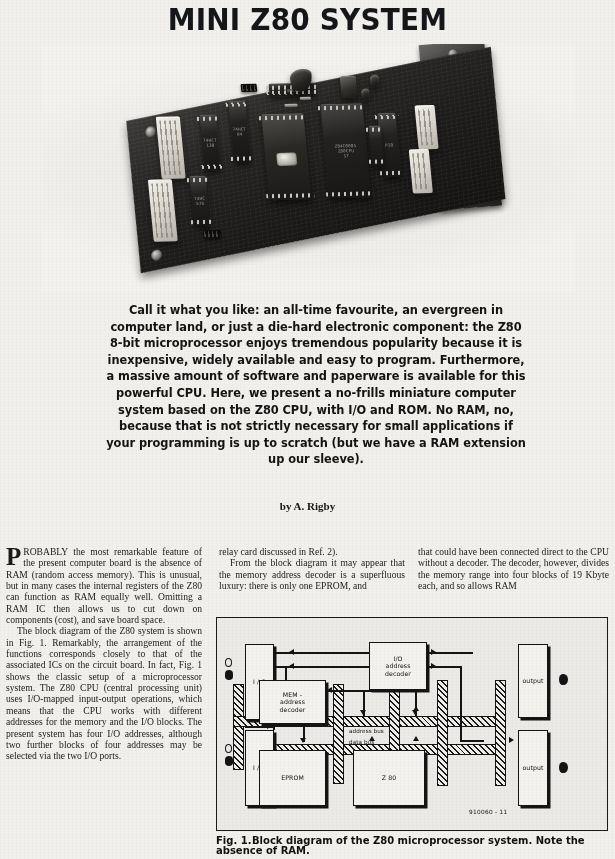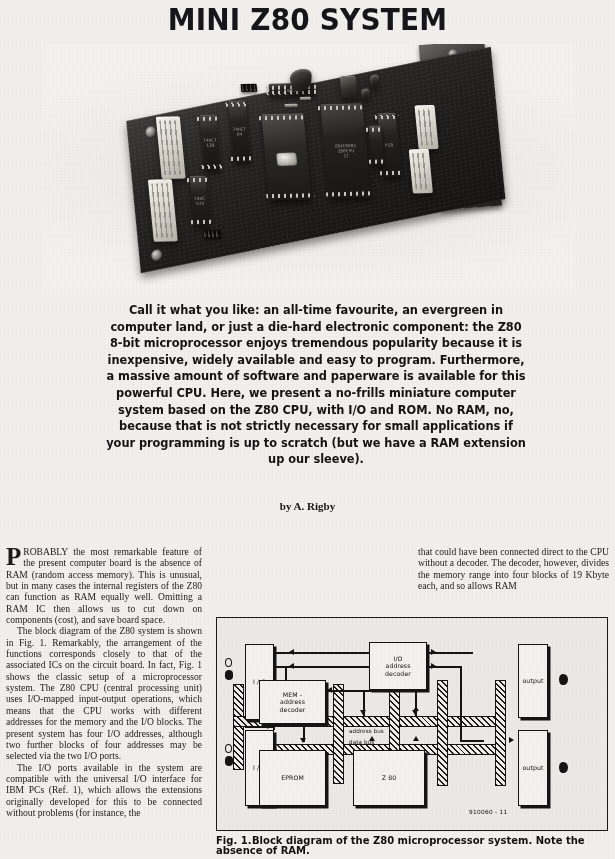--- a/index.html
+++ b/index.html
@@ -299,23 +299,26 @@
     </div>
   </div>
 
   <div class="intro">Call it what you like: an all-time favourite, an evergreen in computer land, or just a die-hard electronic component: the Z80 8-bit microprocessor enjoys tremendous popularity because it is inexpensive, widely available and easy to program. Furthermore, a massive amount of software and paperware is available for this powerful CPU. Here, we present a no-frills miniature computer system based on the Z80 CPU, with I/O and ROM. No RAM, no, because that is not strictly necessary for small applications if your programming is up to scratch (but we have a RAM extension up our sleeve).</div>
 
   <div class="byline">by A. Rigby</div>
 
   <div class="col col1">
     <p class="first"><span class="dropcap">P</span><span class="sc">ROBABLY</span><span> the most remarkable feature of the present computer board is the absence of RAM (random access memory). This is unusual, but in many cases the internal registers of the Z80 can function as RAM equally well. Omitting a RAM IC then allows us to cut down on components (cost), and save board space.</span></p>
     <p>The block diagram of the Z80 system is shown in Fig. 1. Remarkably, the arrangement of the functions corresponds closely to that of the associated ICs on the circuit board. In fact, Fig. 1 shows the classic setup of a microprocessor system. The Z80 CPU (central processing unit) uses I/O-mapped input-output operations, which means that the CPU works with different addresses for the memory and the I/O blocks. The present system has four I/O addresses, although two further blocks of four addresses may be selected via the two I/O ports.</p>
-    <p>The I/O ports available in the system are compatible with the universal I/O interface for IBM PCs (Ref. 1), which allows the extensions originally developed for this to be connected without problems (for instance, the</p>
-  </div>
-
+  </div>
+
+  <div class="col col2">
+    <p class="first">relay card discussed in Ref. 2).</p>
+    <p>From the block diagram it may appear that the memory address decoder is a superfluous luxury: there is only one EPROM, and</p>
+  </div>
 
   <div class="col col3">
     <p class="first">that could have been connected direct to the CPU without a decoder. The decoder, however, divides the memory range into four blocks of 19 Kbyte each, and so allows RAM</p>
   </div>
 
   <div class="figure">
     <div class="dgm">
 
       <div class="bus" style="left:16px;top:66px;width:11px;height:86px;"></div>
 

